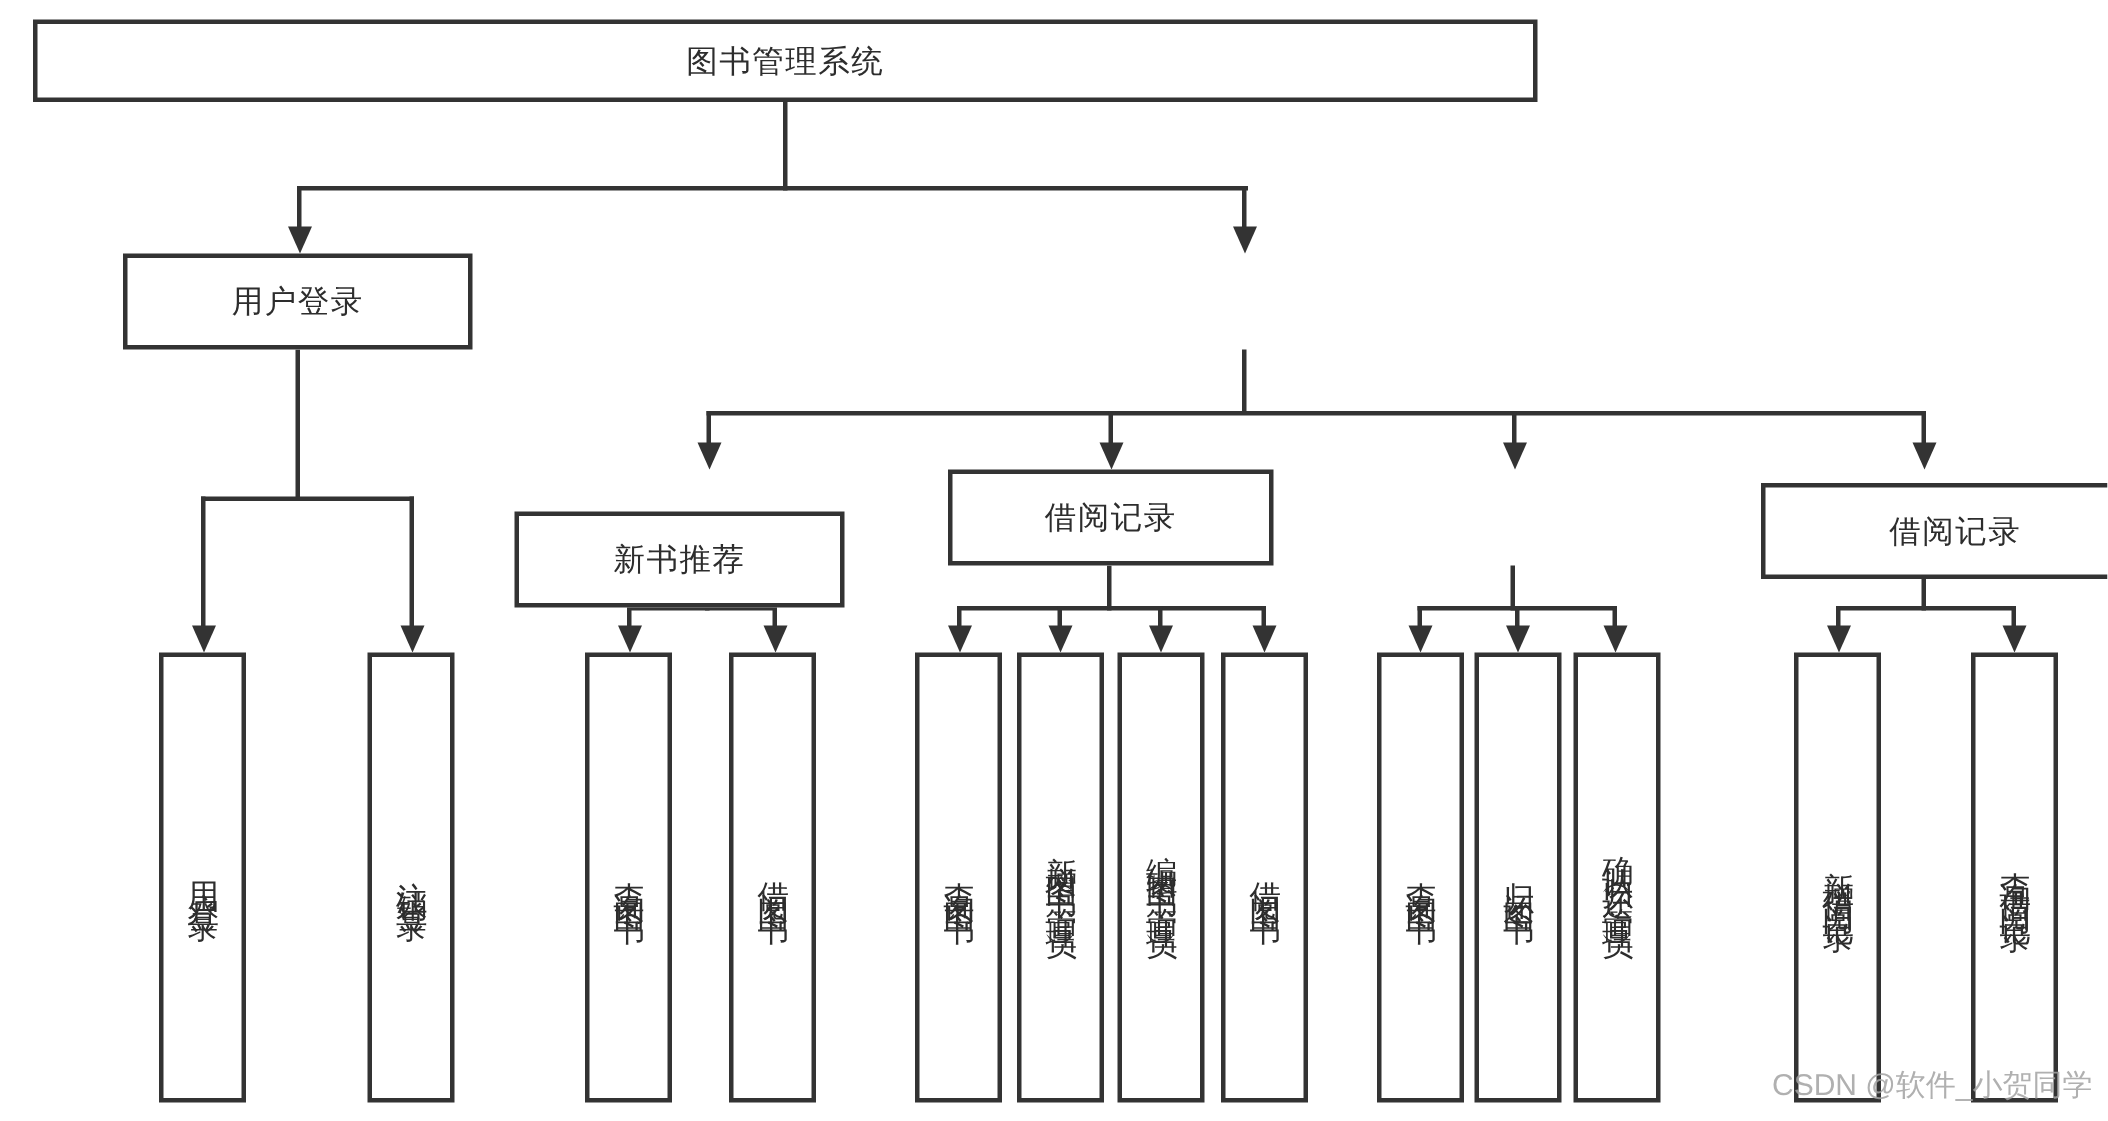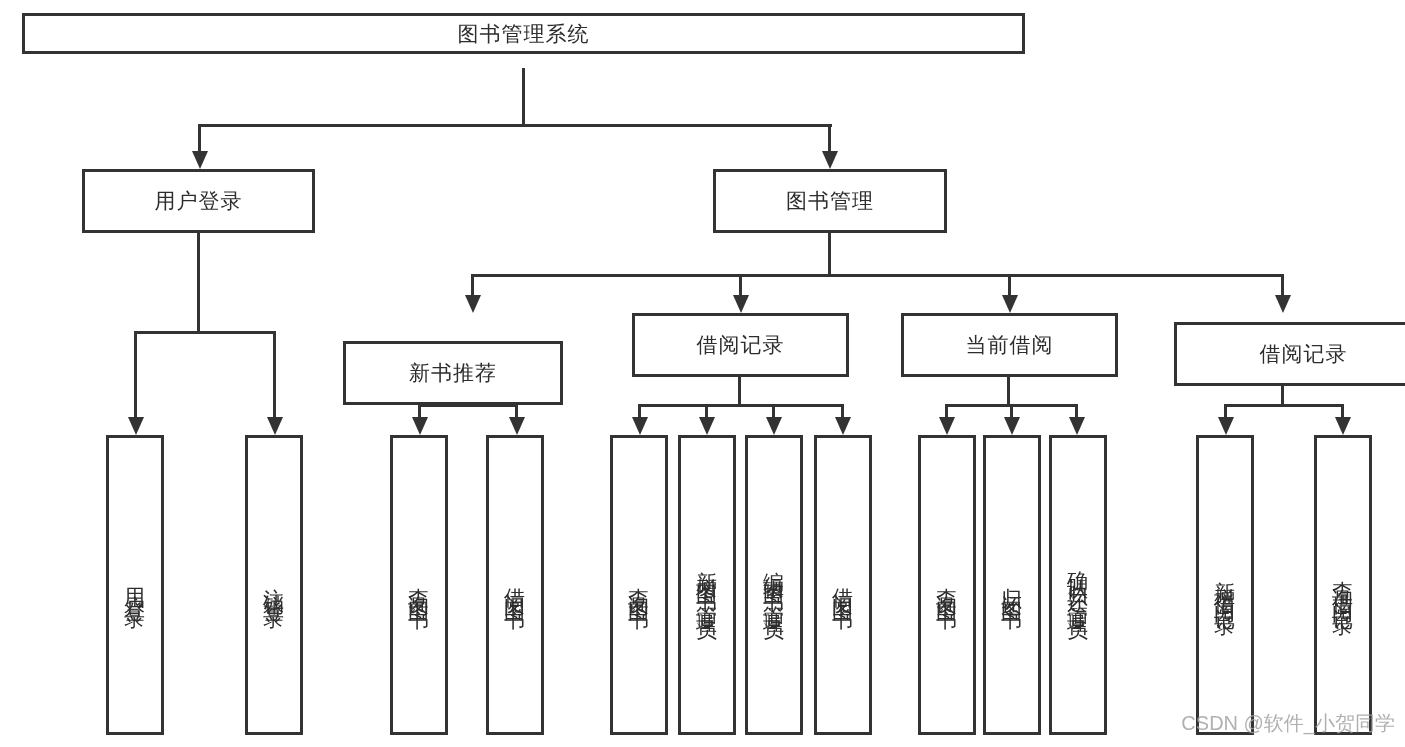--- a/index.html
+++ b/index.html
@@ -46,36 +46,33 @@
     z-index:5;
     white-space:nowrap;
     text-align:center;
   }
 </style>
 </head>
 <body>
 
 <div id="canvas">
 
-  <div class="box hbox" style="left:22px;top:13px;width:1003px;height:41px;">
+  <div class="box hbox" style="left:22px;top:13px;width:1003px;height:55px;">
     <span>图书管理系统</span>
   </div>
 
   <div class="vline" style="left:522px;top:68px;height:59px;"></div>
   <div class="hline" style="left:198px;top:124px;width:634px;"></div>
   <div class="vline" style="left:198px;top:124px;height:32px;"></div>
   <div class="arrow" style="left:191.5px;top:151px;"></div>
   <div class="vline" style="left:828px;top:124px;height:32px;"></div>
   <div class="arrow" style="left:821.5px;top:151px;"></div>
 
   <div class="box hbox" style="left:82px;top:169px;width:233px;height:64px;">
     <span>用户登录</span>
-  </div>
-  <div class="box hbox" style="left:713px;top:169px;width:234px;height:64px;">
-    <span>图书管理</span>
   </div>
 
   <div class="vline" style="left:197px;top:233px;height:100px;"></div>
   <div class="hline" style="left:134px;top:331px;width:142px;"></div>
   <div class="vline" style="left:134px;top:331px;height:88px;"></div>
   <div class="arrow" style="left:127.5px;top:417px;"></div>
   <div class="vline" style="left:273px;top:331px;height:88px;"></div>
   <div class="arrow" style="left:266.5px;top:417px;"></div>
 
   <div class="vline" style="left:828px;top:233px;height:43px;"></div>
@@ -87,23 +84,20 @@
   <div class="vline" style="left:1008px;top:274px;height:26px;"></div>
   <div class="arrow" style="left:1001.5px;top:295px;"></div>
   <div class="vline" style="left:1281px;top:274px;height:26px;"></div>
   <div class="arrow" style="left:1274.5px;top:295px;"></div>
 
   <div class="box hbox" style="left:343px;top:313px;width:220px;height:64px;margin-top:28px;">
     <span>新书推荐</span>
   </div>
   <div class="box hbox" style="left:632px;top:313px;width:217px;height:64px;">
     <span>借阅记录</span>
-  </div>
-  <div class="box hbox" style="left:901px;top:313px;width:217px;height:64px;">
-    <span>当前借阅</span>
   </div>
   <div class="box hbox" style="left:1174px;top:322px;width:259px;height:64px;font-family:Liberation Serif, serif;">
     <span>借阅记录</span>
   </div>
 
   <div class="vline" style="left:470px;top:377px;height:30px;"></div>
   <div class="hline" style="left:418px;top:404px;width:100px;"></div>
   <div class="vline" style="left:418px;top:404px;height:17px;"></div>
   <div class="arrow" style="left:411.5px;top:417px;"></div>
   <div class="vline" style="left:515px;top:404px;height:17px;"></div>

